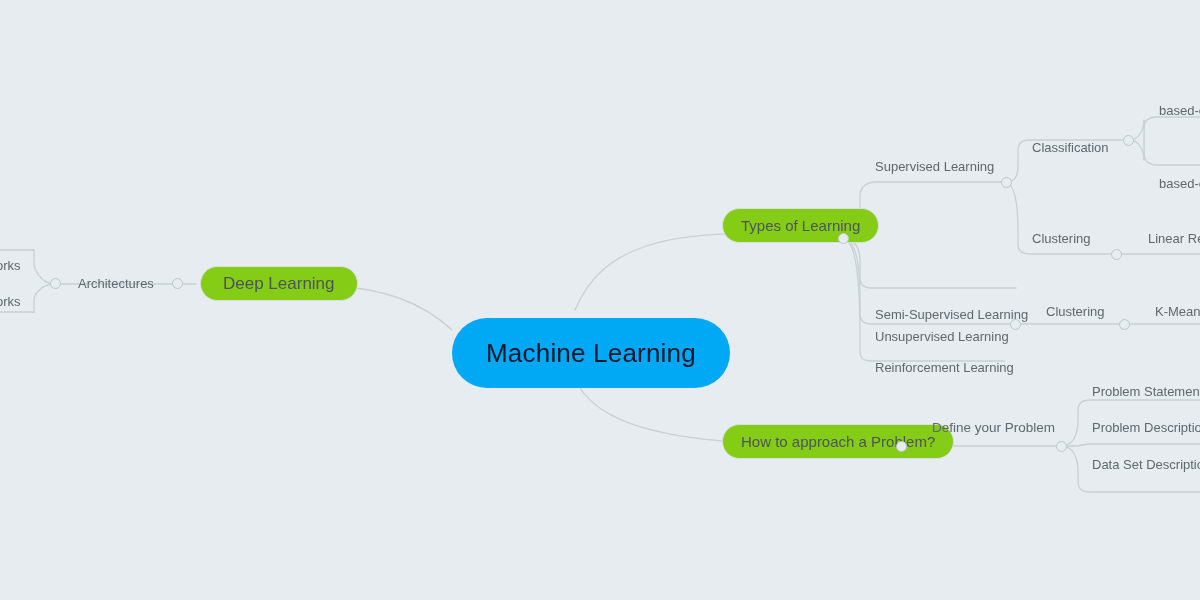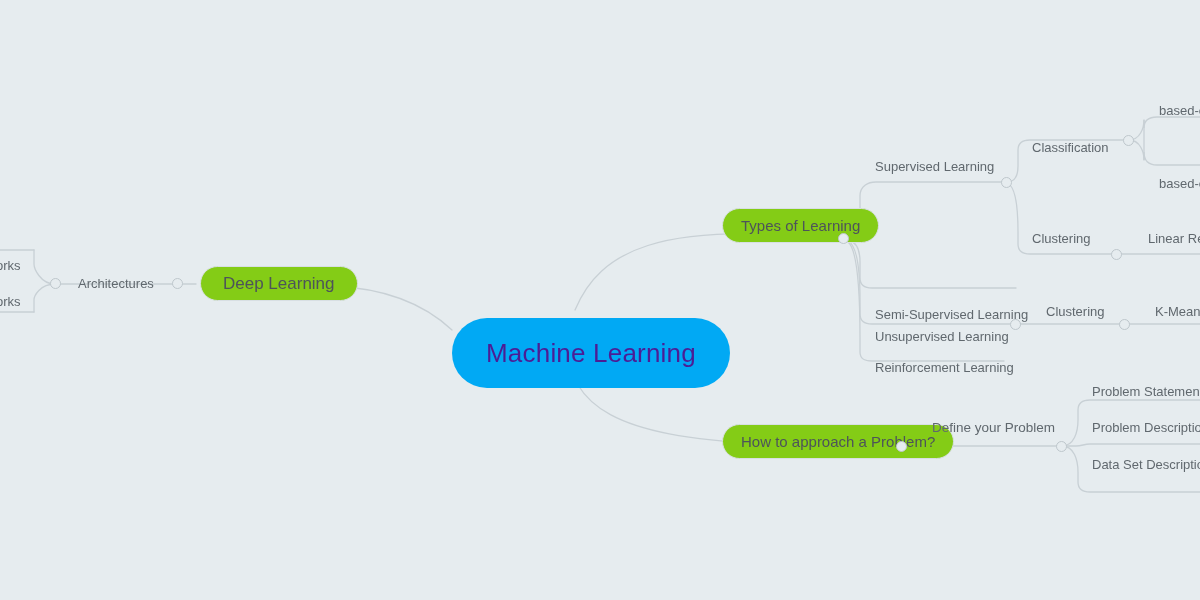--- a/index.html
+++ b/index.html
@@ -30,21 +30,21 @@
   }
   .node {
     position: absolute;
     white-space: nowrap;
     color: #5b6268;
     font-size: 13px;
     line-height: 1;
   }
   .node-pill-root {
     background: #01a9f4;
-    color: #4c1d95;
+    color: #0f172a;
     border-radius: 48px;
     font-size: 26px;
     padding: 22px 34px;
     letter-spacing: 0.2px;
   }
   .node-pill {
     background: #84cc16;
     border: 1px solid #d8dfe3;
     border-radius: 24px;
     color: #4d545a;

